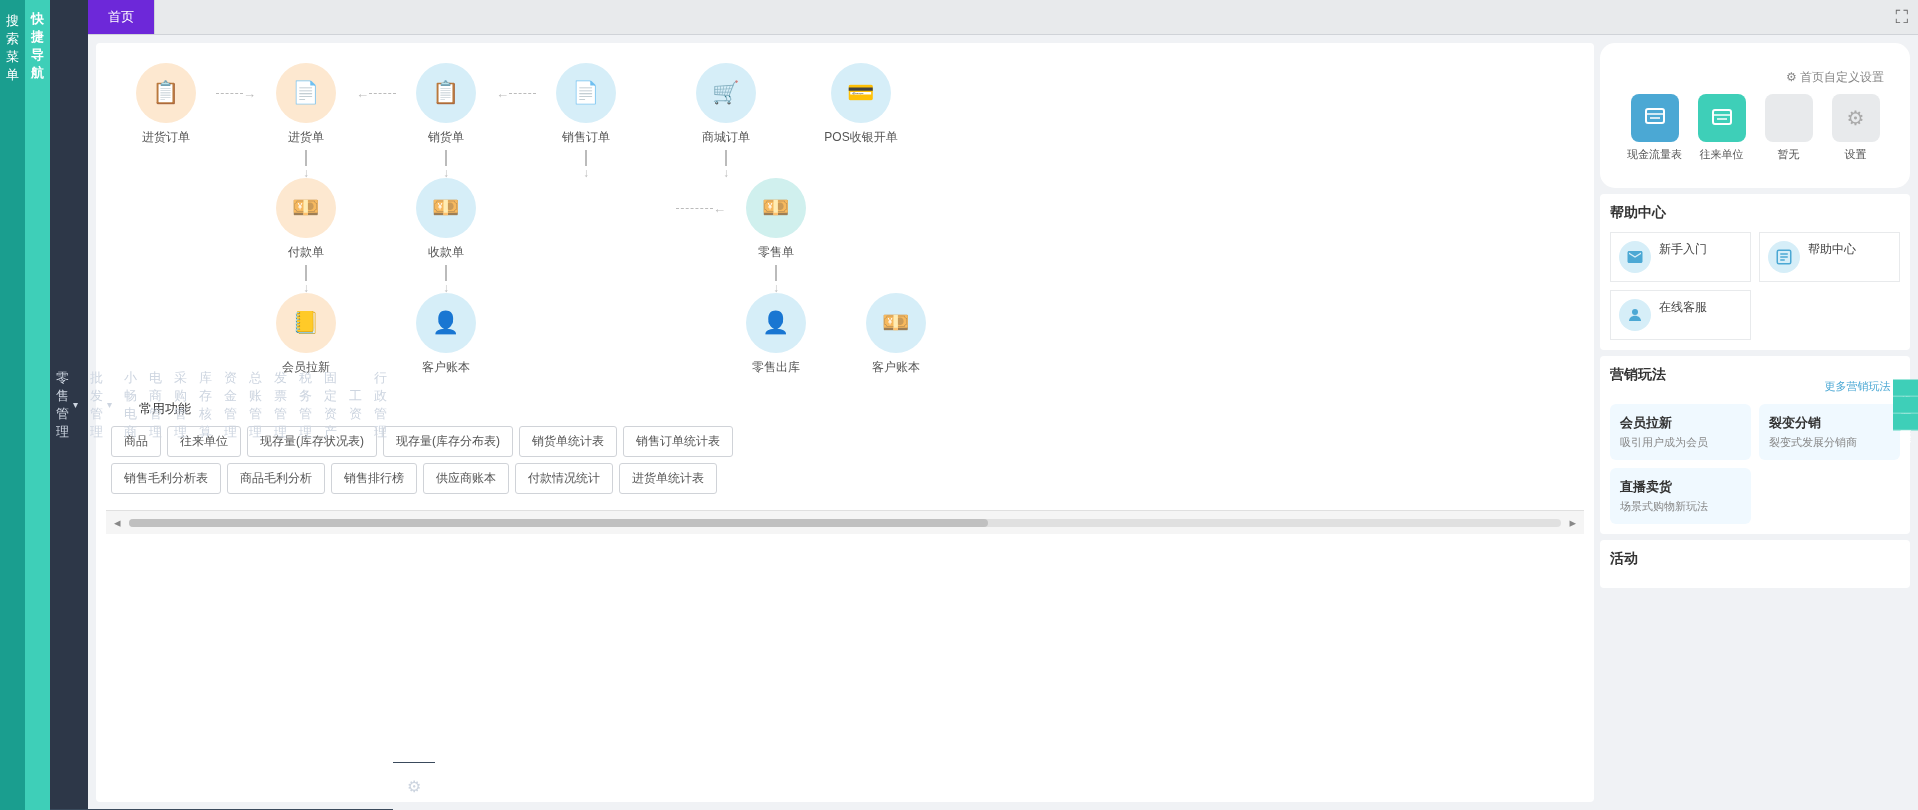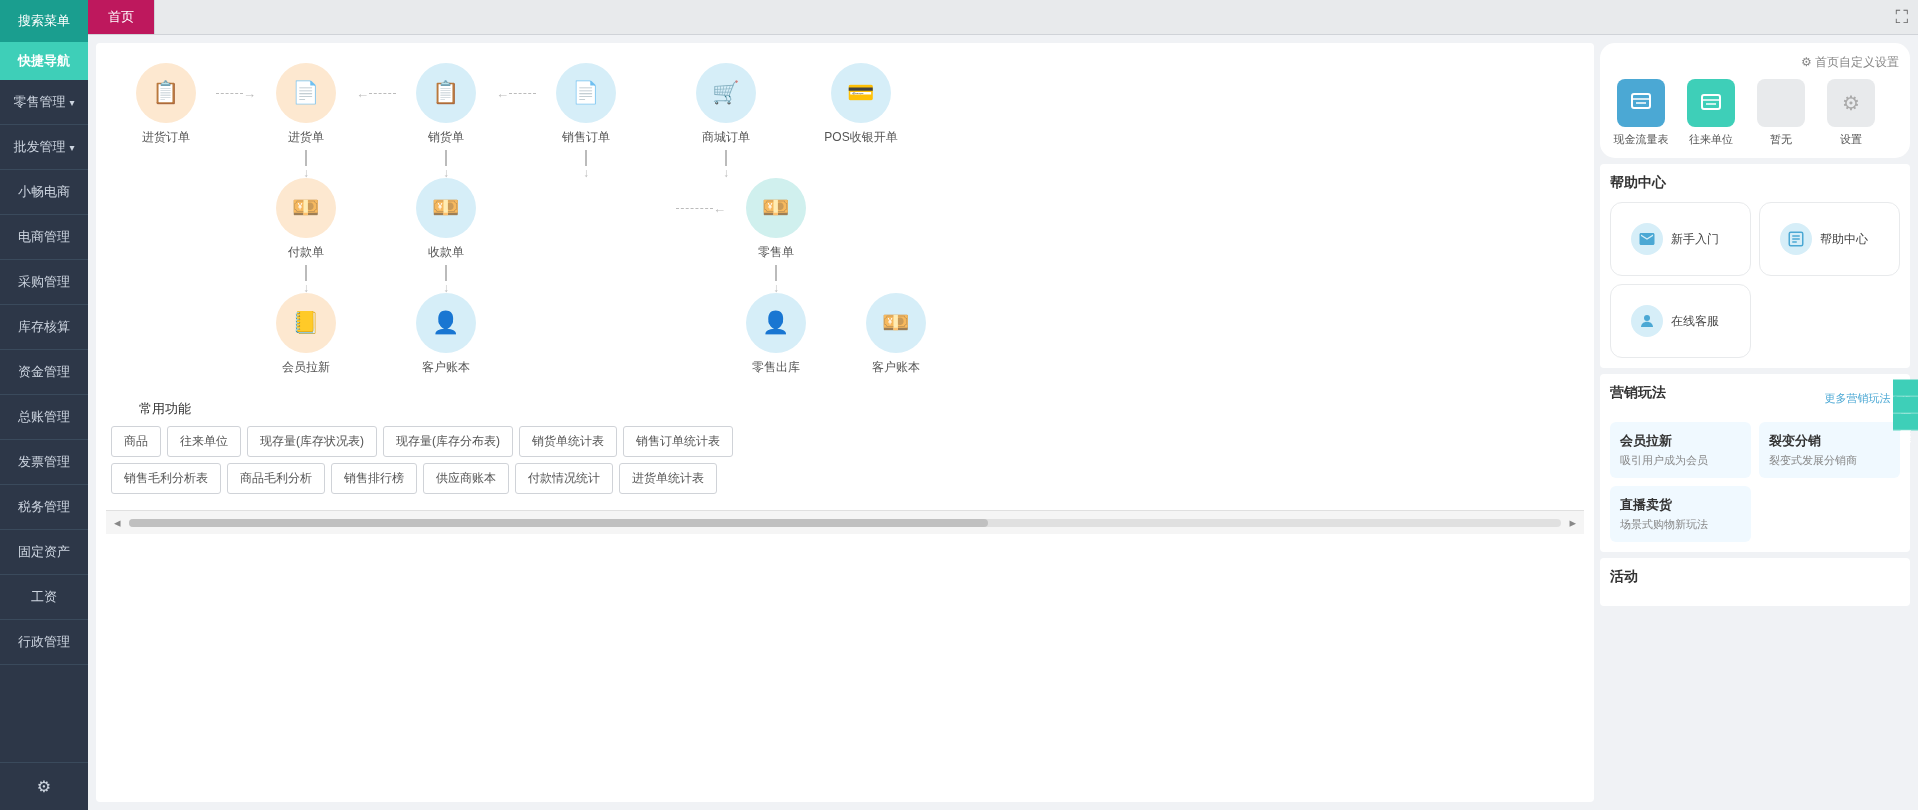--- a/index.html
+++ b/index.html
@@ -3,21 +3,20 @@
   <meta charset="utf-8">
   <style>
     * { box-sizing: border-box; margin: 0; padding: 0; }
     body { font-family: 'Microsoft YaHei', Arial, sans-serif; font-size: 13px; background: #f0f2f5; display: flex; height: 810px; overflow: hidden; }
 
     
     .sidebar {
       width: 88px;
       background: #2d3748;
       display: flex;
-      flex-direction: column;
       flex-shrink: 0;
       height: 100%;
       z-index: 10;
     }
     .sidebar-search {
       background: #1a9e8f;
       color: #fff;
       text-align: center;
       padding: 12px 6px;
       font-size: 13px;
@@ -71,21 +70,21 @@
       border-bottom: 1px solid #d0d3d8;
       flex-shrink: 0;
     }
     .tab-item {
       padding: 8px 20px;
       font-size: 13px;
       cursor: pointer;
       border-right: 1px solid #d0d3d8;
     }
     .tab-item.active {
-      background: #be185d;
+      background: #6d28d9;
       color: #fff;
       text-align: center;
     }
     .tab-bar-right {
       margin-left: auto;
       padding: 6px 10px;
       font-size: 18px;
       cursor: pointer;
       color: #666;
     }
@@ -187,21 +186,21 @@
       overflow-y: auto;
       display: flex;
       flex-direction: column;
       gap: 6px;
     }
 
     
     .quick-nav {
       background: #fff;
       border-radius: 15px;
-      padding: 11px;
+      padding: 26px;
     }
     .quick-nav-header {
       text-align: right;
       font-size: 12px;
       color: #888;
       margin-bottom: 8px;
       cursor: pointer;
     }
     .quick-nav-icons {
       display: flex;
@@ -242,25 +241,24 @@
       font-weight: 600;
       margin-bottom: 10px;
     }
     .help-grid {
       display: grid;
       grid-template-columns: 1fr 1fr;
       gap: 8px;
     }
     .help-item {
       display: flex;
-      align-items: center;
       gap: 8px;
-      padding: 20px;
+      padding: 8px;
       border: 1px solid #e8eaec;
-      border-radius: 12px;
+      border-radius: 0;
       cursor: pointer;
     }
     .help-icon {
       width: 32px;
       height: 32px;
       border-radius: 50%;
       display: flex;
       align-items: center;
       justify-content: center;
       font-size: 16px;
@@ -271,21 +269,21 @@
 
     
     .marketing-section {
       background: #fff;
       border-radius: 4px;
       padding: 10px;
     }
     .marketing-header {
       display: flex;
       justify-content: space-between;
-      align-items: center;
+      align-items: flex-end;
       margin-bottom: 10px;
       gap: 36px;
     }
     .more-link { font-size: 11px; color: #4ba8d4; cursor: pointer; }
     .marketing-grid {
       display: grid;
       grid-template-columns: 1fr 1fr;
       gap: 8px;
     }
     .marketing-item {

